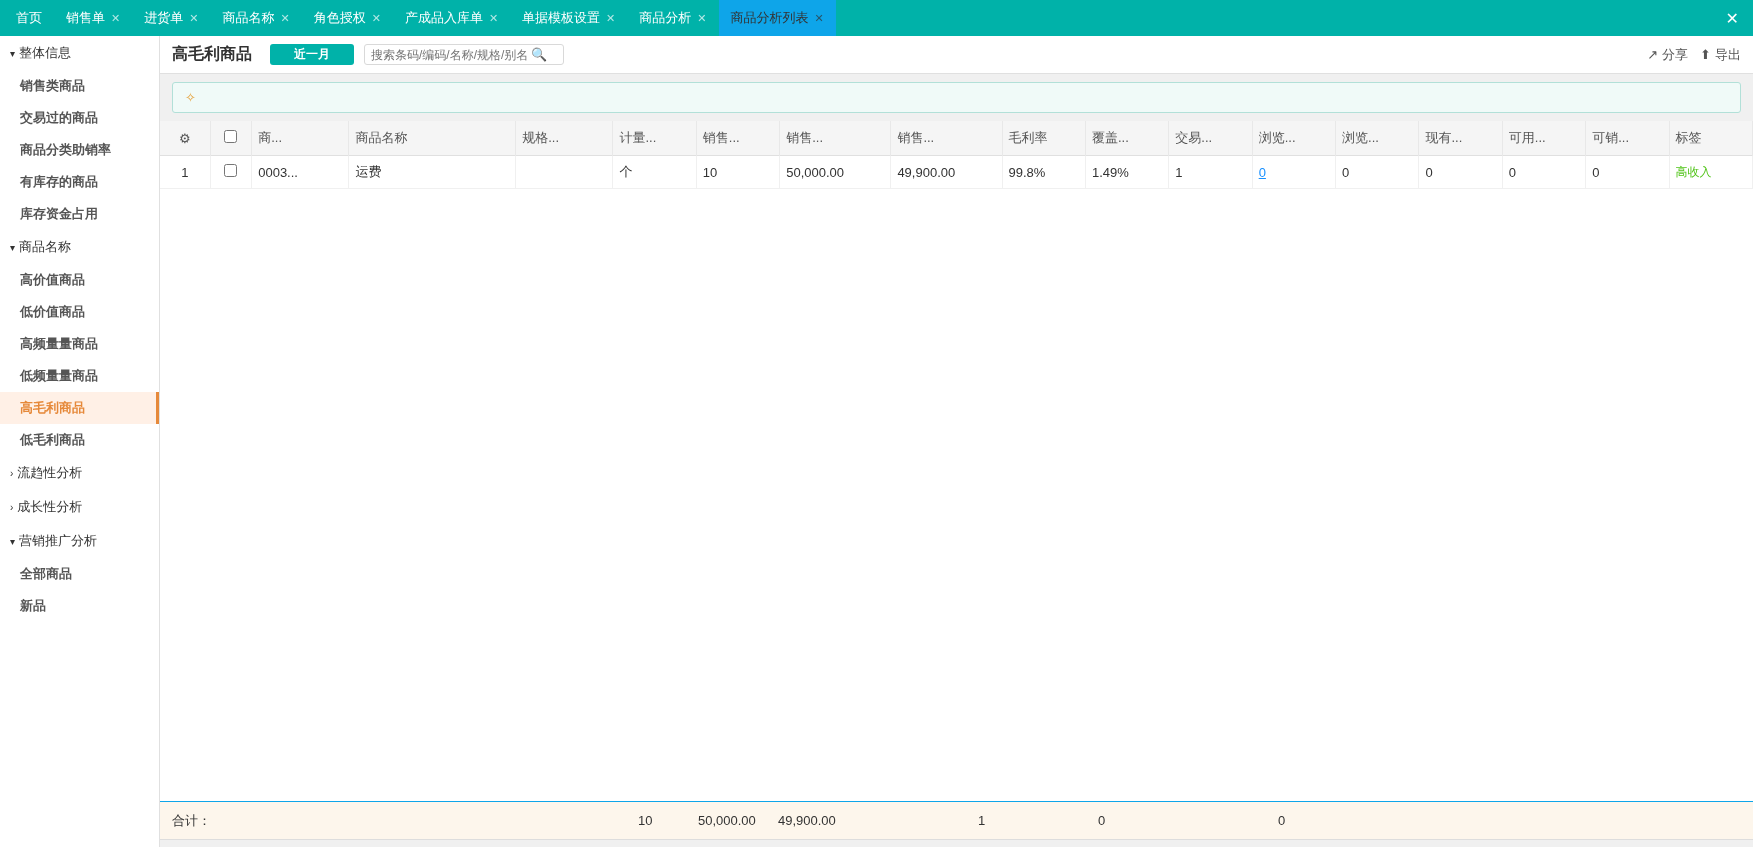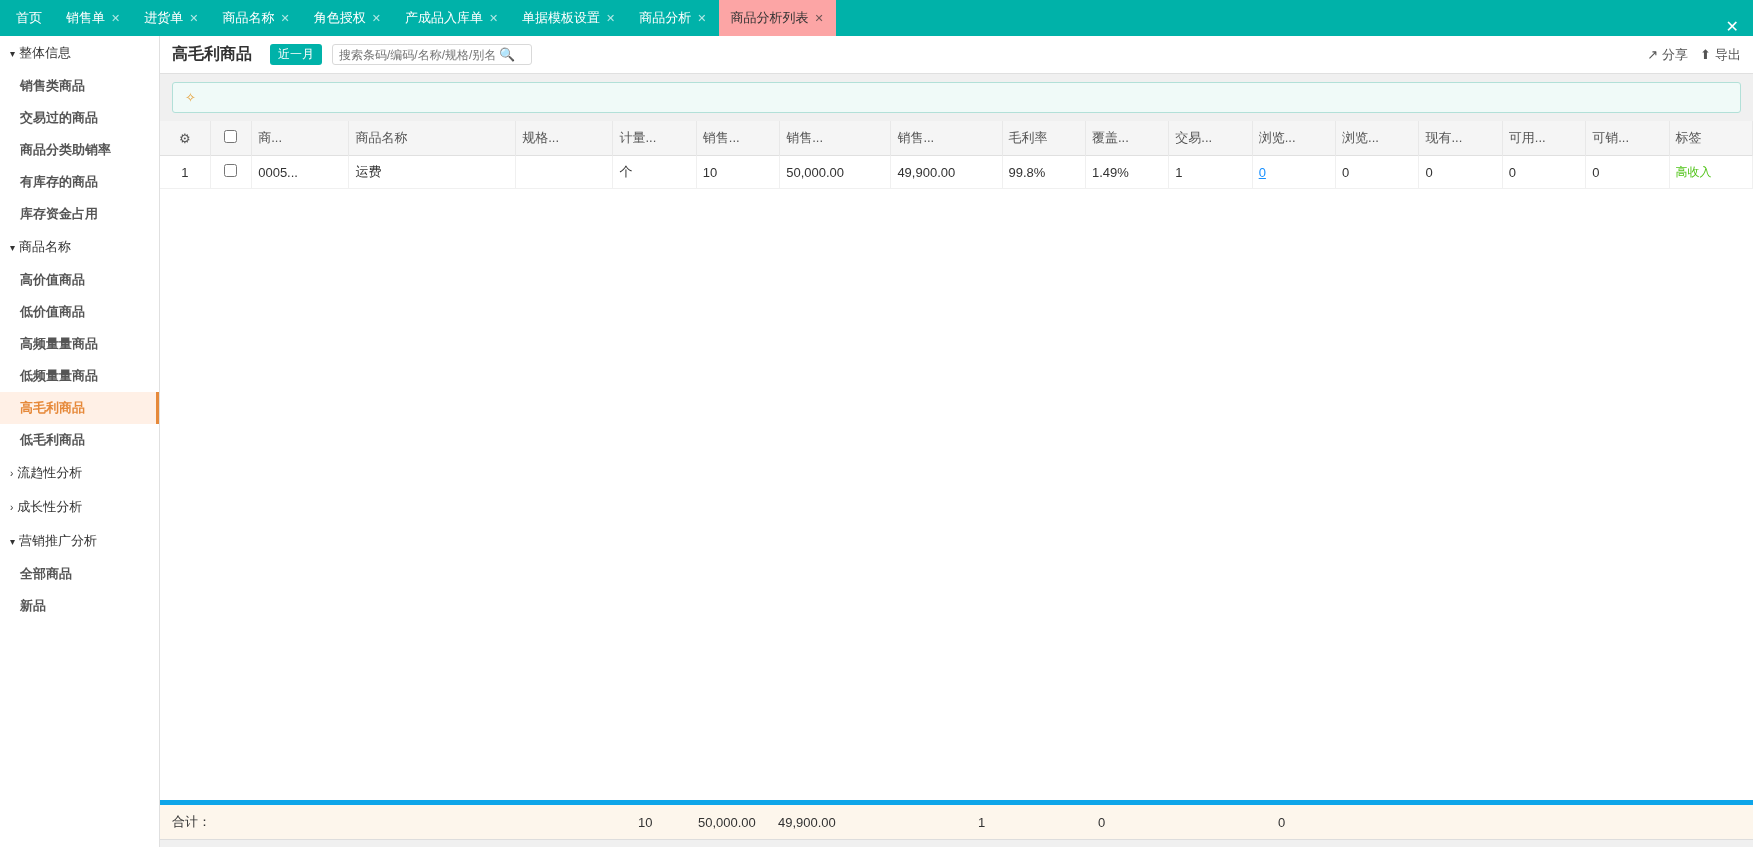--- a/index.html
+++ b/index.html
@@ -1,39 +1,39 @@
 <!DOCTYPE html>
 <html><head>
   <meta charset="utf-8">
   <style>
     * { box-sizing: border-box; margin: 0; padding: 0; font-family: 'Microsoft YaHei', Arial, sans-serif; font-size: 13px; }
     body { background: #f5f5f5; overflow: hidden; }
 
     
     .top-nav {
       display: flex;
-      align-items: flex-end;
+      align-items: center;
       background: #00b2a9;
       height: 36px;
       padding: 0 4px;
       color: #fff;
     }
     .top-nav .tab {
       display: flex;
       align-items: center;
       padding: 0 12px;
       height: 100%;
       cursor: pointer;
       white-space: nowrap;
       font-size: 13px;
       color: #fff;
       position: relative;
     }
     .top-nav .tab.active {
-      background: #fca5a5;
+      background: #0ea5e9;
       color: #333;
     }
     .top-nav .tab .close-btn {
       margin-left: 6px;
       font-size: 11px;
       opacity: 0.7;
       cursor: pointer;
     }
     .top-nav .tab.active .close-btn { color: #333; }
     .nav-close-all {
@@ -111,23 +111,24 @@
       font-size: 16px;
       font-weight: bold;
       color: #333;
       margin-right: 8px;
     }
     .period-btn {
       background: #00b2a9;
       color: #fff;
       border: none;
       border-radius: 3px;
-      padding: 2px 8px;
+      padding: 2px 24px;
       font-size: 12px;
       cursor: pointer;
+      font-weight: bold;
     }
     .search-box {
       display: flex;
       align-items: center;
       border: 1px solid #d9d9d9;
       border-radius: 3px;
       padding: 2px 6px;
       flex: 0 0 200px;
     }
     .search-box input {
@@ -200,21 +201,21 @@
       border-right: 1px solid #f0f0f0;
       white-space: nowrap;
     }
     .tag-high { color: #52c41a; font-size: 12px; }
     .col-num { text-align: center; }
     .link-style { color: #1890ff; text-decoration: underline; cursor: pointer; }
 
     
     .table-footer {
       background: #fdf6ec;
-      border-top: 5px solid #0ea5e9;
+      border-top: 1px solid #0ea5e9;
       display: flex;
       align-items: center;
       padding: 8px 12px;
       font-size: 13px;
       color: #333;
       gap: 0;
       min-height: 38px;
     }
     .footer-label { min-width: 80px; }
 
@@ -426,21 +427,21 @@
               <span>标签</span>
             </th>
           </tr>
         </thead>
         <tbody>
           <tr>
             <td class="col-num">1</td>
             <td class="checkbox-col">
               <input type="checkbox" style="">
             </td>
-            <td>0005...</td>
+            <td>0003...</td>
             <td>运费</td>
             <td></td>
             <td>个</td>
             <td>10</td>
             <td>50,000.00</td>
             <td>49,900.00</td>
             <td>99.8%</td>
             <td>1.49%</td>
             <td>1</td>
             <td>

